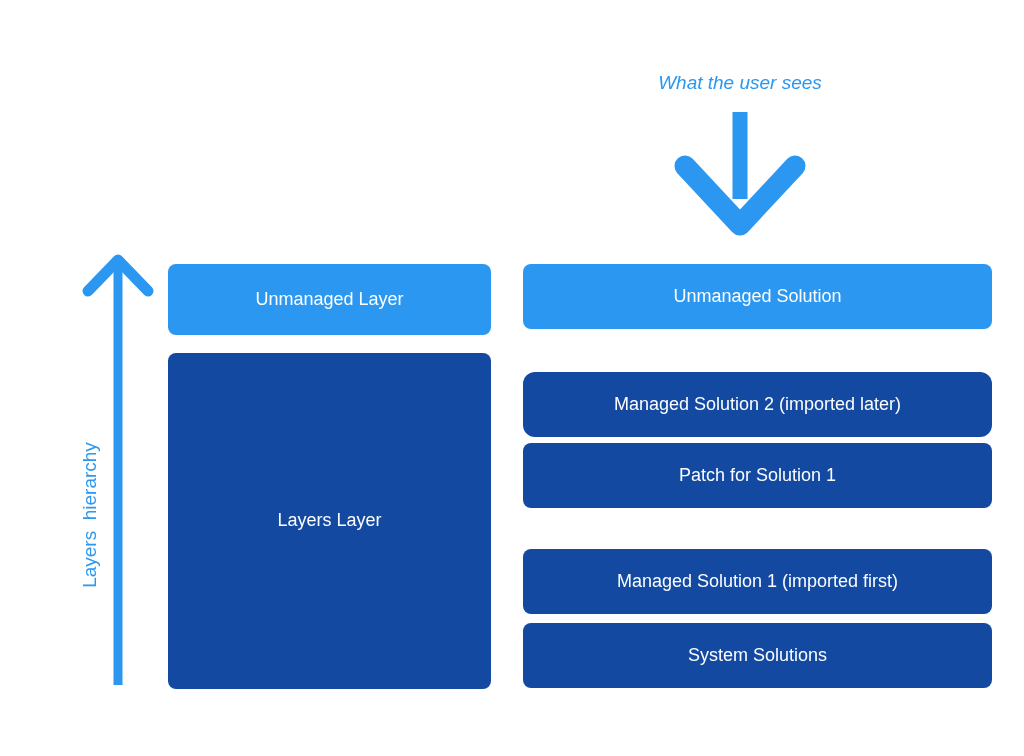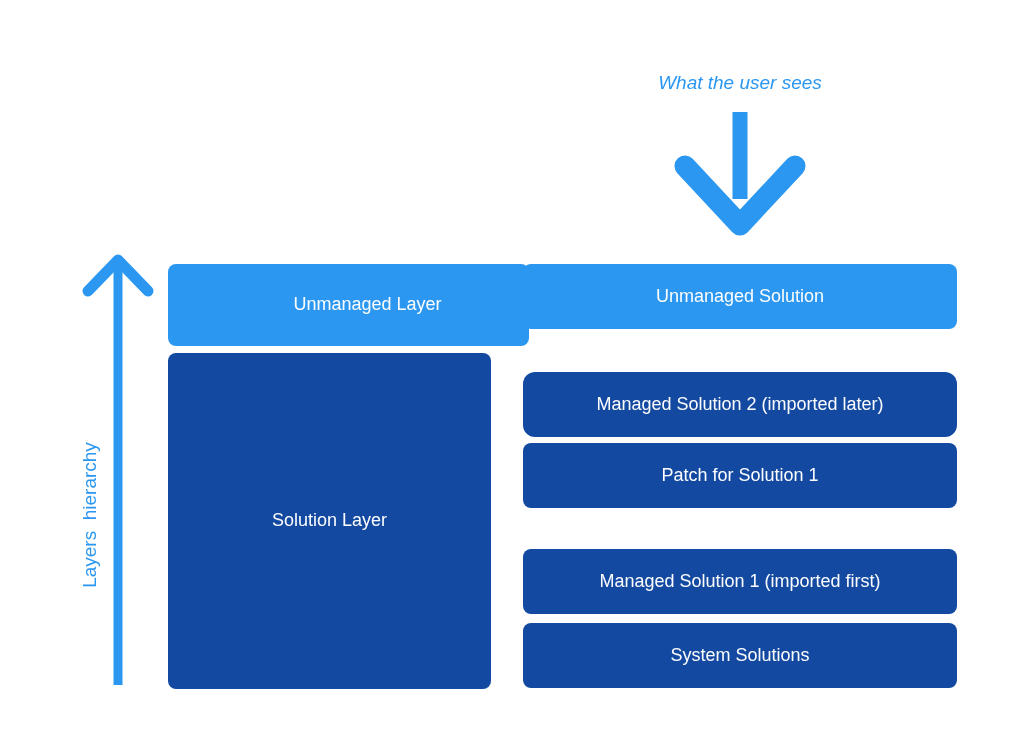--- a/index.html
+++ b/index.html
@@ -60,24 +60,24 @@
     align-items: center;
     justify-content: center;
     color: var(--box-text, #fcfdfe);
     font-size: 18px;
     text-align: center;
     line-height: 1.2;
   }
   .light { background: var(--accent-blue, #2B97F0); }
   .dark  { background: var(--dark-blue, #1349A0); }
 
-  #box-unmanaged-layer { left: 168px; top: 264px; width: 323px; height: 82px; padding-left: 38px; }
+  #box-unmanaged-layer { left: 168px; top: 264px; width: 323px; height: 71px; }
   #box-managed-layer   { left: 168px; top: 353px; width: 323px; height: 336px; }
 
-  .rbox { left: 523px; width: 434px; height: 65px; }
+  .rbox { left: 523px; width: 469px; height: 65px; }
   #rbox-0 { top: 264px; }
   #rbox-1 { top: 372px; border-radius: 12px; }
   #rbox-2 { top: 443px; }
   #rbox-3 { top: 533px; margin-top: 16px; }
   #rbox-4 { top: 623px; }
 </style>
 </head>
 <body>
 
 <div>
@@ -94,21 +94,21 @@
     <polyline class="stroke" points="10,43 40,12 70,43" stroke-width="11" stroke-linecap="round" stroke-linejoin="round"></polyline>
   </svg>
 
   <div id="axis-label" class="annotation">Layers  hierarchy</div>
 
   <div id="box-unmanaged-layer" class="box light">
     <span>Unmanaged Layer</span>
   </div>
 
   <div id="box-managed-layer" class="box dark">
-    <span>Solution Layer</span>
+    <span>Layers Layer</span>
   </div>
 
   <div id="rbox-0" class="box light rbox">
     <span>Unmanaged Solution</span>
   </div>
 
   <div id="rbox-1" class="box dark rbox">
     <span>Managed Solution 2 (imported later)</span>
   </div>
 

